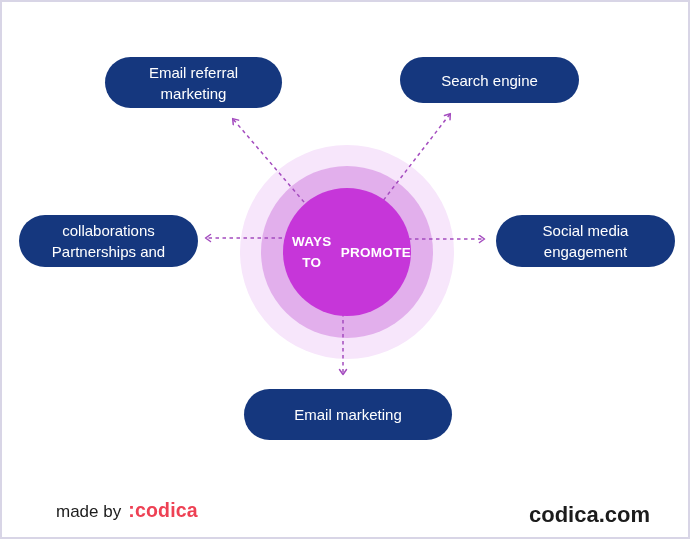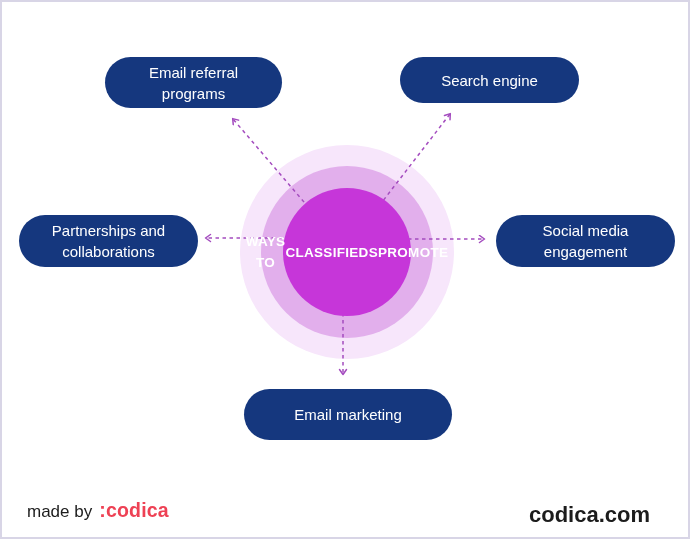--- a/index.html
+++ b/index.html
@@ -66,21 +66,21 @@
     line-height: 21px;
     z-index: 5;
   }
   .pill-user-referral   { left: 103px; top: 55px;  width: 177px; height: 51px; }
   .pill-seo             { left: 398px; top: 55px;  width: 179px; height: 46px; }
   .pill-partnerships    { left: 17px;  top: 213px; width: 179px; height: 52px; }
   .pill-social          { left: 494px; top: 213px; width: 179px; height: 52px; }
   .pill-email           { left: 242px; top: 387px; width: 208px; height: 51px; }
   
   .footer-left {
-    position: absolute; left: 25px; top: 485px;
+    position: absolute; left: 54px; top: 485px;
     display: flex; align-items: baseline; gap: 7px;
     z-index: 5;
   }
   .made-by {
     color: var(--footer-text, #1C1C1C);
     font-size: 17px; font-weight: 500;
   }
   .brand {
     color: var(--brand-red, #EE4154);
     font-size: 19.5px; font-weight: 700;
@@ -110,34 +110,33 @@
     </defs>
     <line x1="343" y1="248" x2="231" y2="117" marker-end="url(#ah)"></line>
     <line x1="343" y1="248" x2="448" y2="112" marker-end="url(#ah)"></line>
     <line x1="343" y1="236" x2="204" y2="236" marker-end="url(#ah)"></line>
     <line x1="343" y1="237" x2="482" y2="237" marker-end="url(#ah)"></line>
     <line x1="341" y1="248" x2="341" y2="372" marker-end="url(#ah)"></line>
   </svg>
 
   <div class="hub">
     <div>WAYS TO</div>
-    <div>CLASSIFIEDS</div>
     <div>PROMOTE</div>
   </div>
 
   <div class="pill pill-user-referral">
     <div>Email referral</div>
-    <div>programs</div>
+    <div>marketing</div>
   </div>
   <div class="pill pill-seo">
     <div>Search engine</div>
   </div>
   <div class="pill pill-partnerships">
+    <div>collaborations</div>
     <div>Partnerships and</div>
-    <div>collaborations</div>
   </div>
   <div class="pill pill-social">
     <div>Social media</div>
     <div>engagement</div>
   </div>
   <div class="pill pill-email">
     <div>Email marketing</div>
   </div>
 
   <div class="footer-left">

